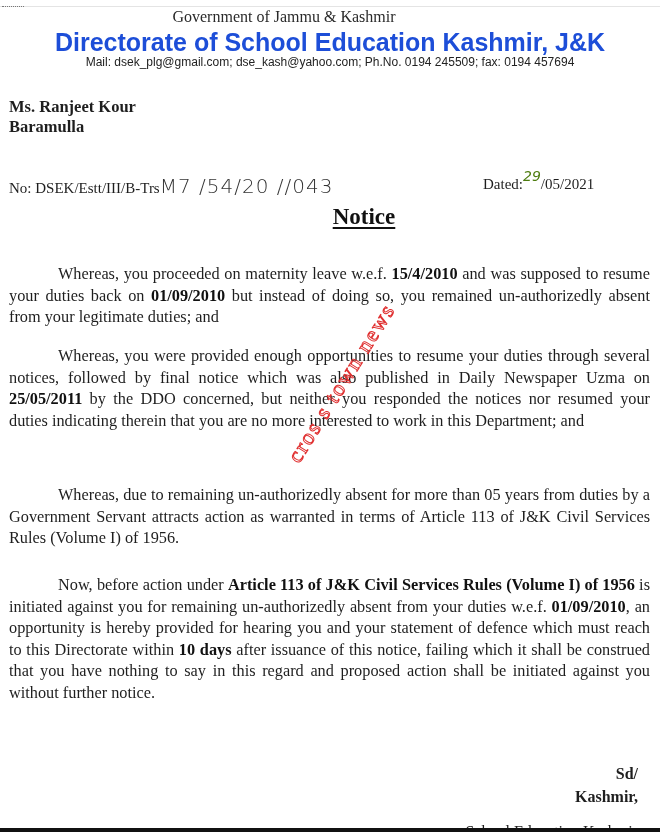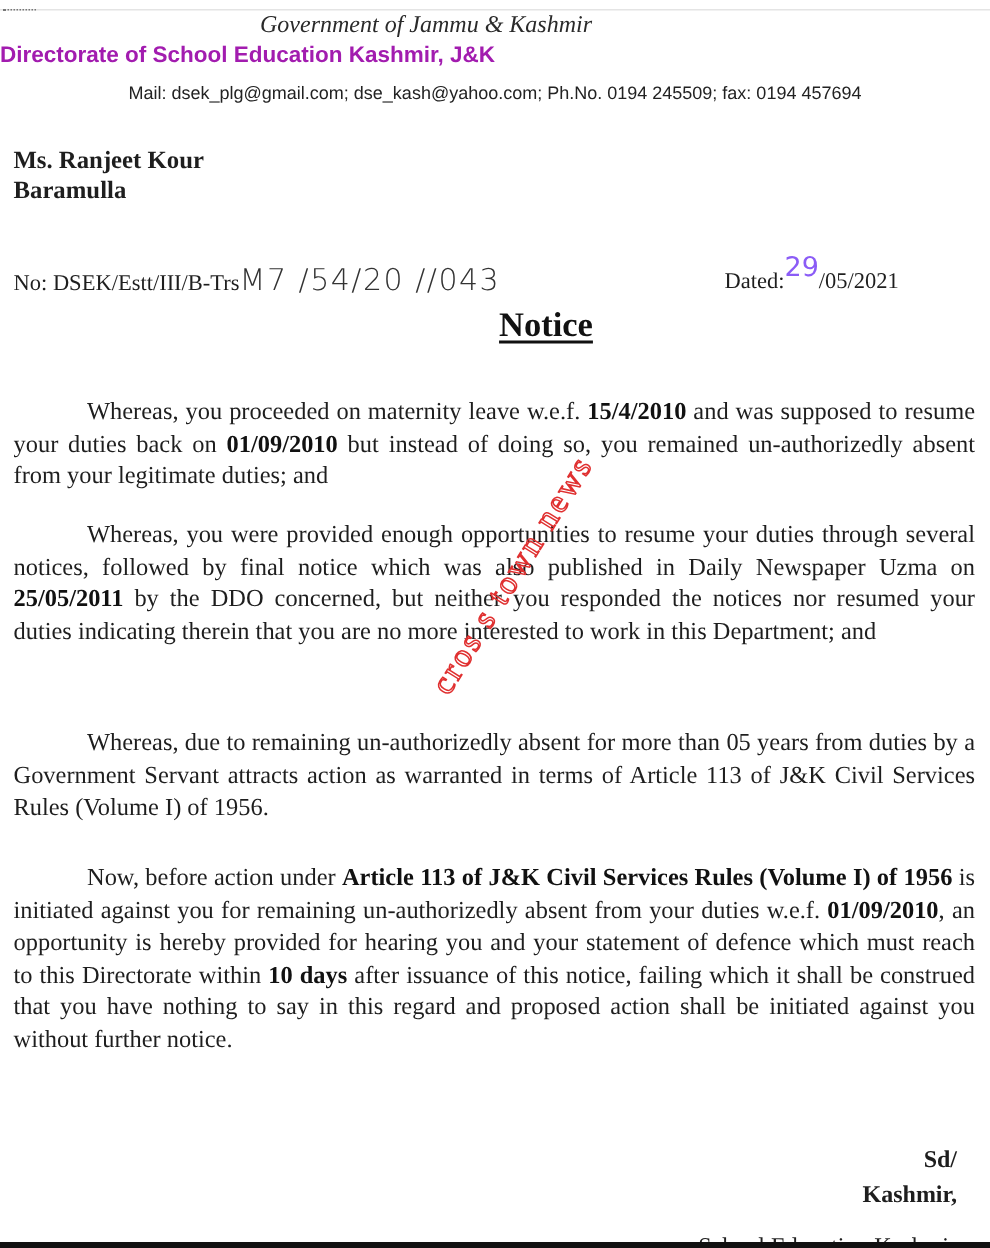--- a/index.html
+++ b/index.html
@@ -3,30 +3,30 @@
 <meta charset="utf-8">
 <style>
   html, body { margin: 0; padding: 0; }
   body {
     width: 660px; height: 832px; overflow: hidden;
     background: #ffffff; position: relative;
     font-family: "Liberation Serif", serif; color: #1e1e1e;
   }
   .topline { position: absolute; left: 0; top: 6px; width: 660px; height: 1px; background: #e4e4e4; }
   .corner-mark { position: absolute; left: 2px; top: 6px; width: 22px; height: 2px; border-top: 1px dotted #777; }
-  .hdr1 { position: absolute; top: 8px; left: 0; width: 568px; text-align: center; font-size: 16px; color: #2a2a2a; font-style: italic; }
-  .hdr2 { position: absolute; top: 28px; left: 0; width: 660px; 
-          font-family: "Liberation Sans", sans-serif; font-weight: bold; font-size: 15px; color: #a21caf; }
+  .hdr1 { position: absolute; top: 8px; left: 0; width: 568px; text-align: center; font-size: 16px; color: #2a2a2a; }
+  .hdr2 { position: absolute; top: 28px; left: 0; width: 660px; text-align: center;
+          font-family: "Liberation Sans", sans-serif; font-weight: bold; font-size: 25px; color: #1d4ed8; }
   .hdr3 { position: absolute; top: 55px; left: 0; width: 660px; text-align: center;
           font-family: "Liberation Sans", sans-serif; font-size: 12px; color: #222; }
   .addr { position: absolute; left: 9px; top: 97px; font-weight: bold; font-size: 16.5px; line-height: 20px; color: #1e1e1e; }
   .refno { position: absolute; left: 9px; top: 174px; font-size: 15px; color: #1e1e1e; }
   .refno .hand { font-family: "DejaVu Sans", sans-serif; font-size: 20px; letter-spacing: 1px; color: #333; font-weight: 200; }
   .dated { position: absolute; left: 483px; top: 176px; font-size: 15px; }
-  .dated .hand { font-family: "DejaVu Sans", sans-serif; font-size: 18px; position: relative; top: -8px; color: #8b5cf6; }
+  .dated .hand { font-family: "DejaVu Sans", sans-serif; font-style: italic; font-size: 14px; position: relative; top: -8px; color: #4d7c0f; }
   .title { position: absolute; top: 204px; left: 0; width: 660px; text-align: center;
            font-weight: bold; font-size: 23px; text-decoration: underline; text-underline-offset: 3px; color: #111; margin-left: 34px; }
   .para { position: absolute; left: 9px; width: 641px; font-size: 16.3px; line-height: 21.5px;
           text-align: justify; color: #1e1e1e; }
   .para .ind { display: inline-block; width: 49px; }
   .para b { font-weight: bold; color: #111; }
   .p1 { top: 263px; }
   .p2 { top: 345px; }
   .p3 { top: 484px; }
   .p4 { top: 574px; }

